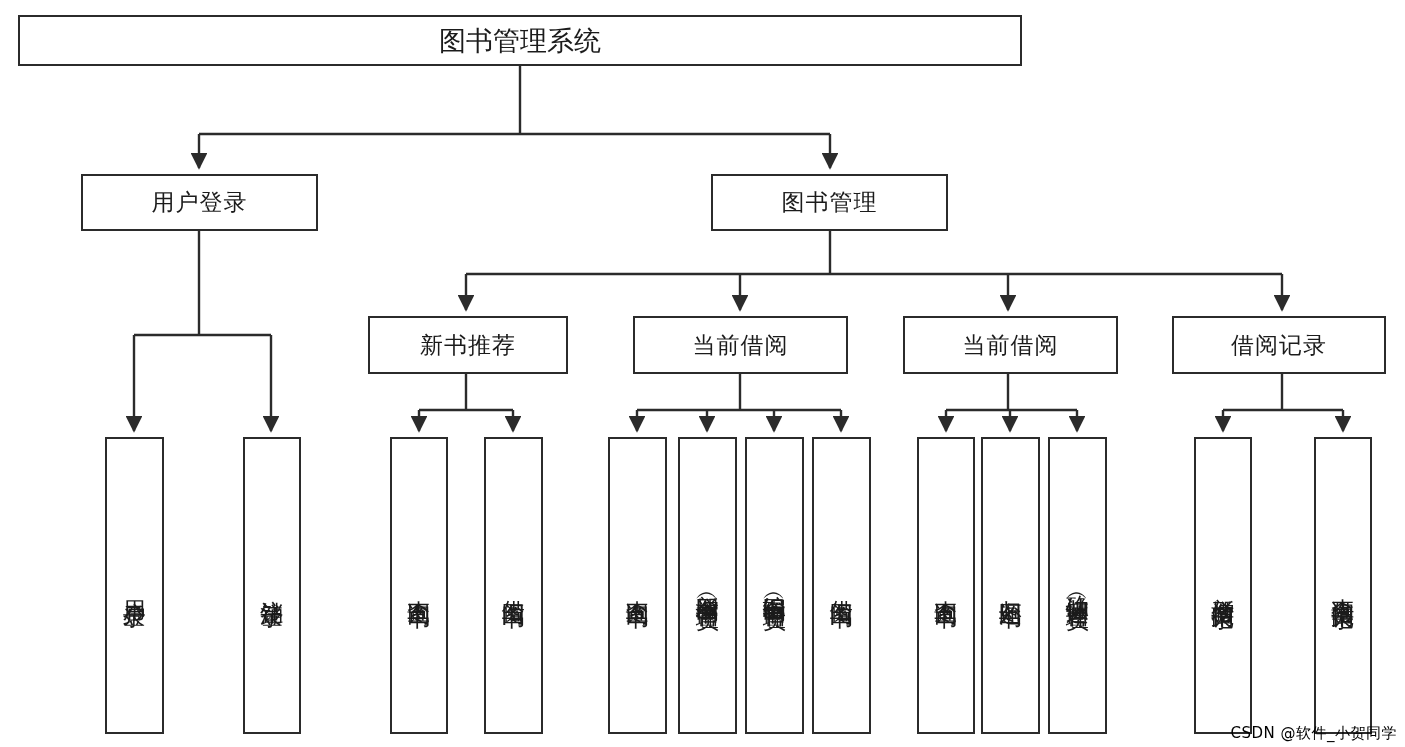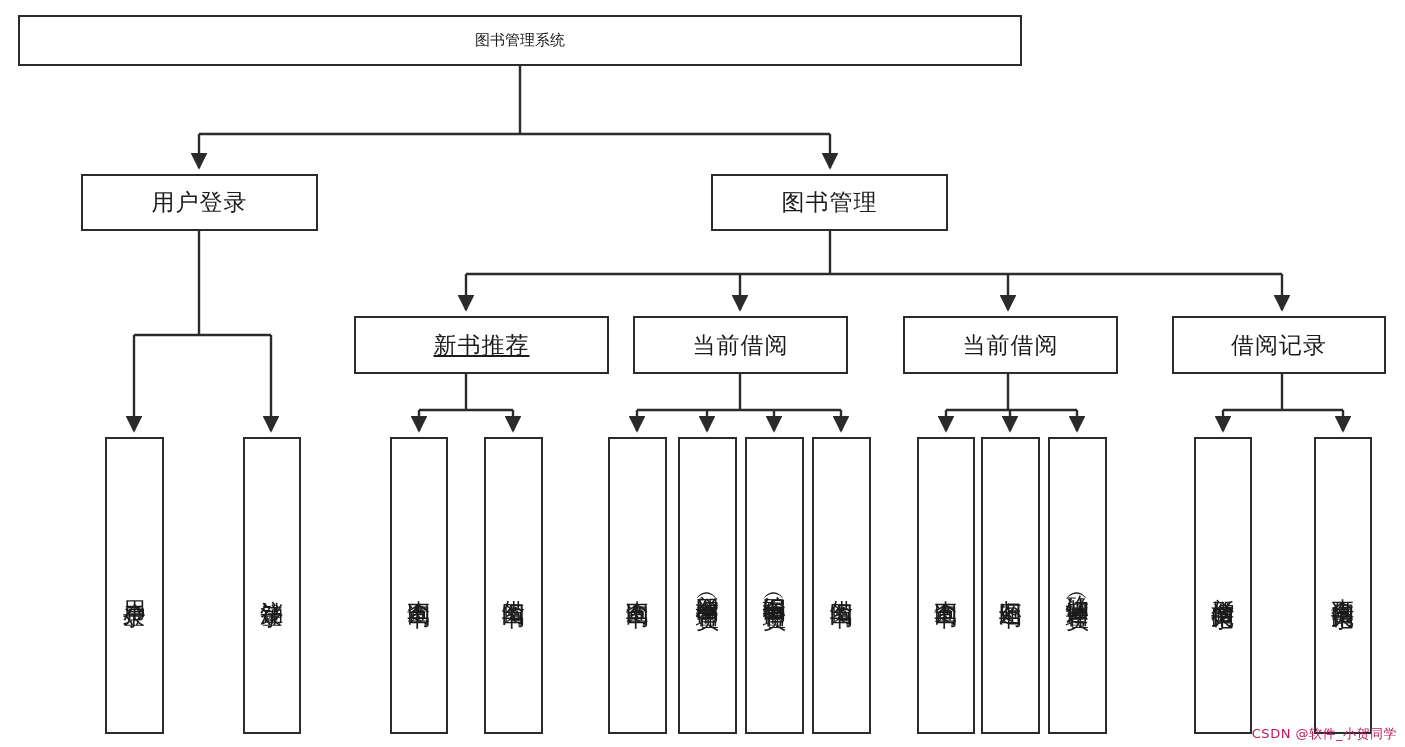--- a/index.html
+++ b/index.html
@@ -3,26 +3,26 @@
 <meta charset="utf-8">
 <title>图书管理系统 功能结构图</title>
 <style>
   html,body{margin:0;padding:0;background:#ffffff;}
   body{font-family:"DejaVu Sans","Liberation Sans",sans-serif;}
   #canvas{position:relative;width:1405px;height:747px;background:#fff;overflow:hidden;}
   svg.links{position:absolute;left:0;top:0;width:1405px;height:747px;pointer-events:none;}
   .node{position:absolute;box-sizing:border-box;border:2px solid #2b2b2b;background:#ffffff;
         display:flex;align-items:center;justify-content:center;text-align:center;color:#1b1b1b;}
   .node.h{font-size:23px;letter-spacing:1px;}
-  .node.root{font-size:15px;}
+  .node.root{font-size:27px;}
   .leaf{position:absolute;box-sizing:border-box;border:2px solid #2b2b2b;background:#ffffff;
         display:flex;align-items:center;justify-content:center;color:#1b1b1b;}
   .leaf span{writing-mode:vertical-rl;text-orientation:upright;font-size:23px;line-height:1.06;
              letter-spacing:2px;white-space:nowrap;}
-  .watermark{position:absolute;right:8px;bottom:4px;color:#be185d;font-size:13px;
+  .watermark{position:absolute;right:8px;bottom:4px;color:#000000;font-size:15px;
              letter-spacing:.5px;white-space:nowrap;text-align:right;}
 </style>
 </head>
 <body>
 
 <div id="canvas">
 
   <svg class="links" viewBox="0 0 1405 747" xmlns="http://www.w3.org/2000/svg">
     <defs>
       <marker id="arrow" viewBox="0 0 10 10" refX="9" refY="5" markerWidth="7" markerHeight="7" orient="auto-start-reverse">
@@ -77,21 +77,21 @@
     <span>图书管理系统</span>
   </div>
 
   <div class="node h" style="left:81px;top:174px;width:237px;height:57px;">
     <span>用户登录</span>
   </div>
   <div class="node h" style="left:711px;top:174px;width:237px;height:57px;">
     <span>图书管理</span>
   </div>
 
-  <div class="node h" style="left:354px;top:316px;width:255px;height:58px;text-decoration:underline;">
+  <div class="node h" style="left:368px;top:316px;width:200px;height:58px;">
     <span>新书推荐</span>
   </div>
   <div class="node h" style="left:633px;top:316px;width:215px;height:58px;">
     <span>当前借阅</span>
   </div>
   <div class="node h" style="left:1172px;top:316px;width:214px;height:58px;">
     <span>借阅记录</span>
   </div>
   <div class="node h" style="left:903px;top:316px;width:215px;height:58px;">
     <span>当前借阅</span>

